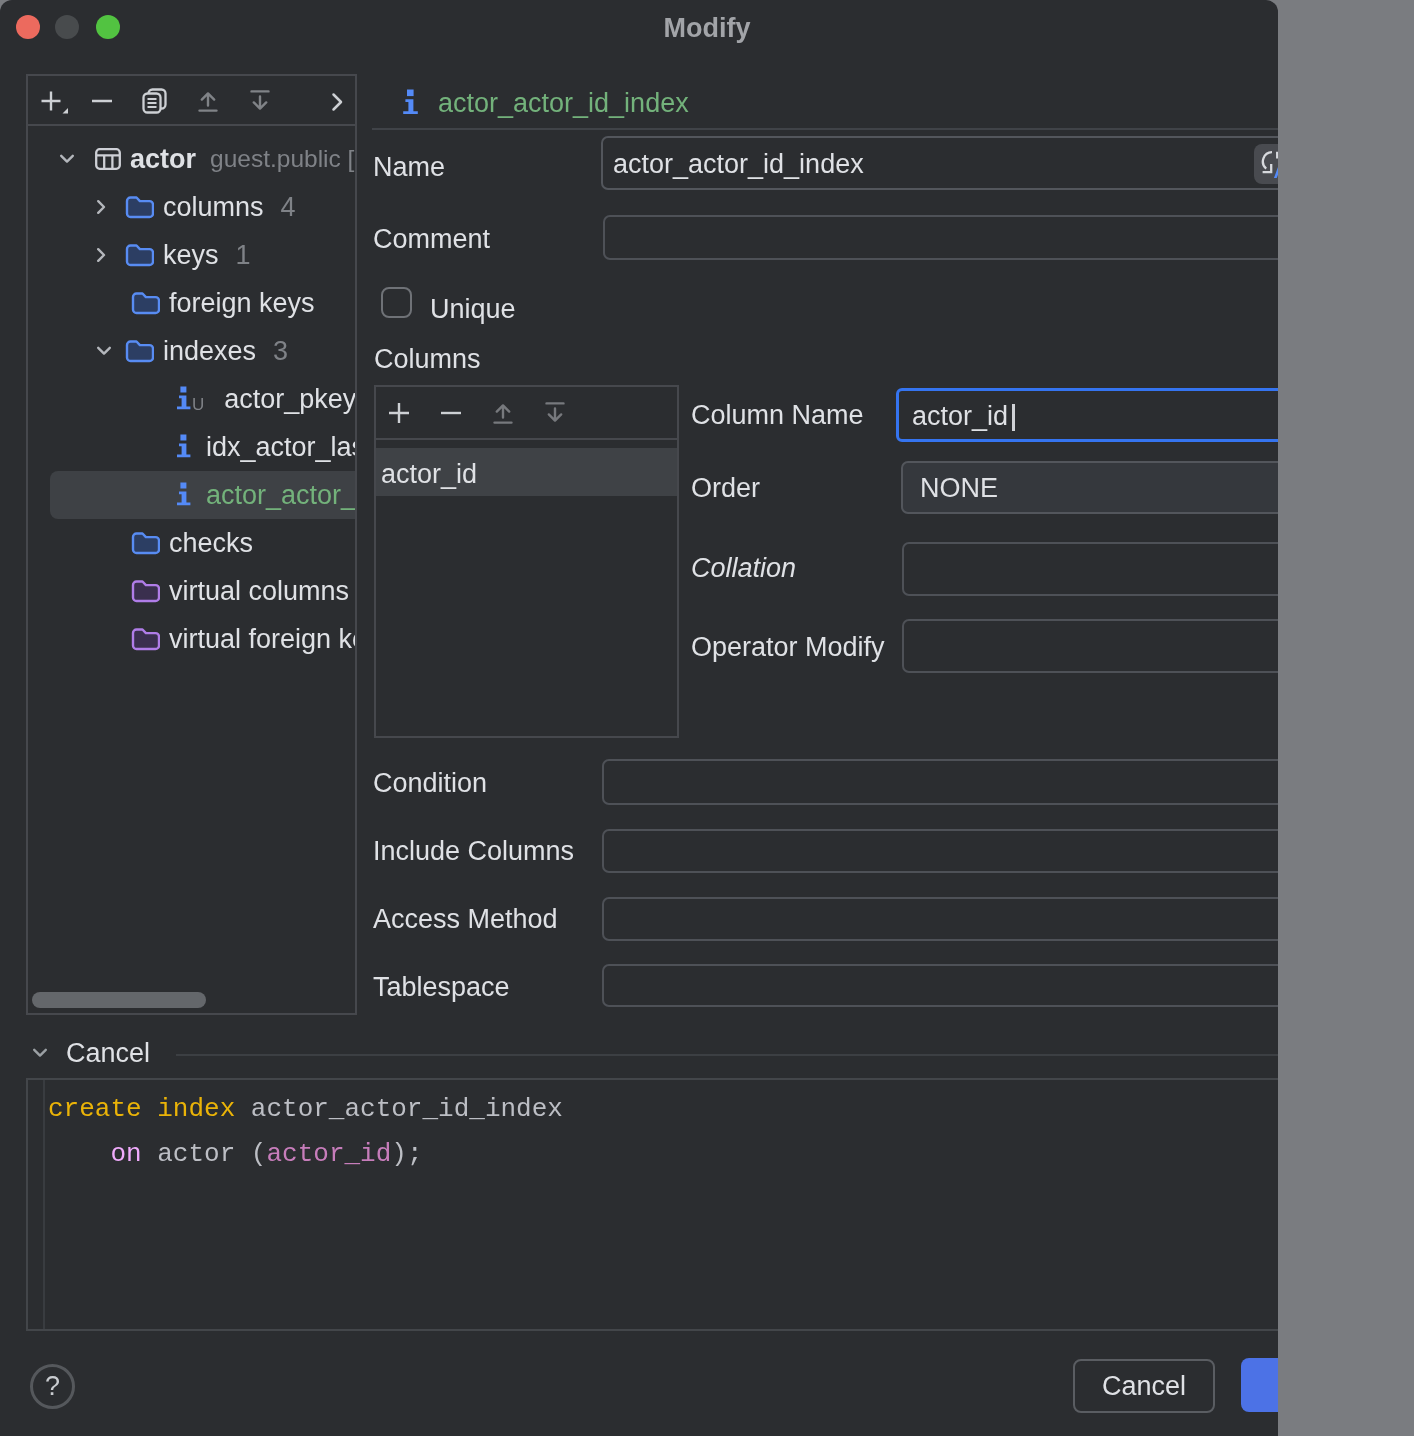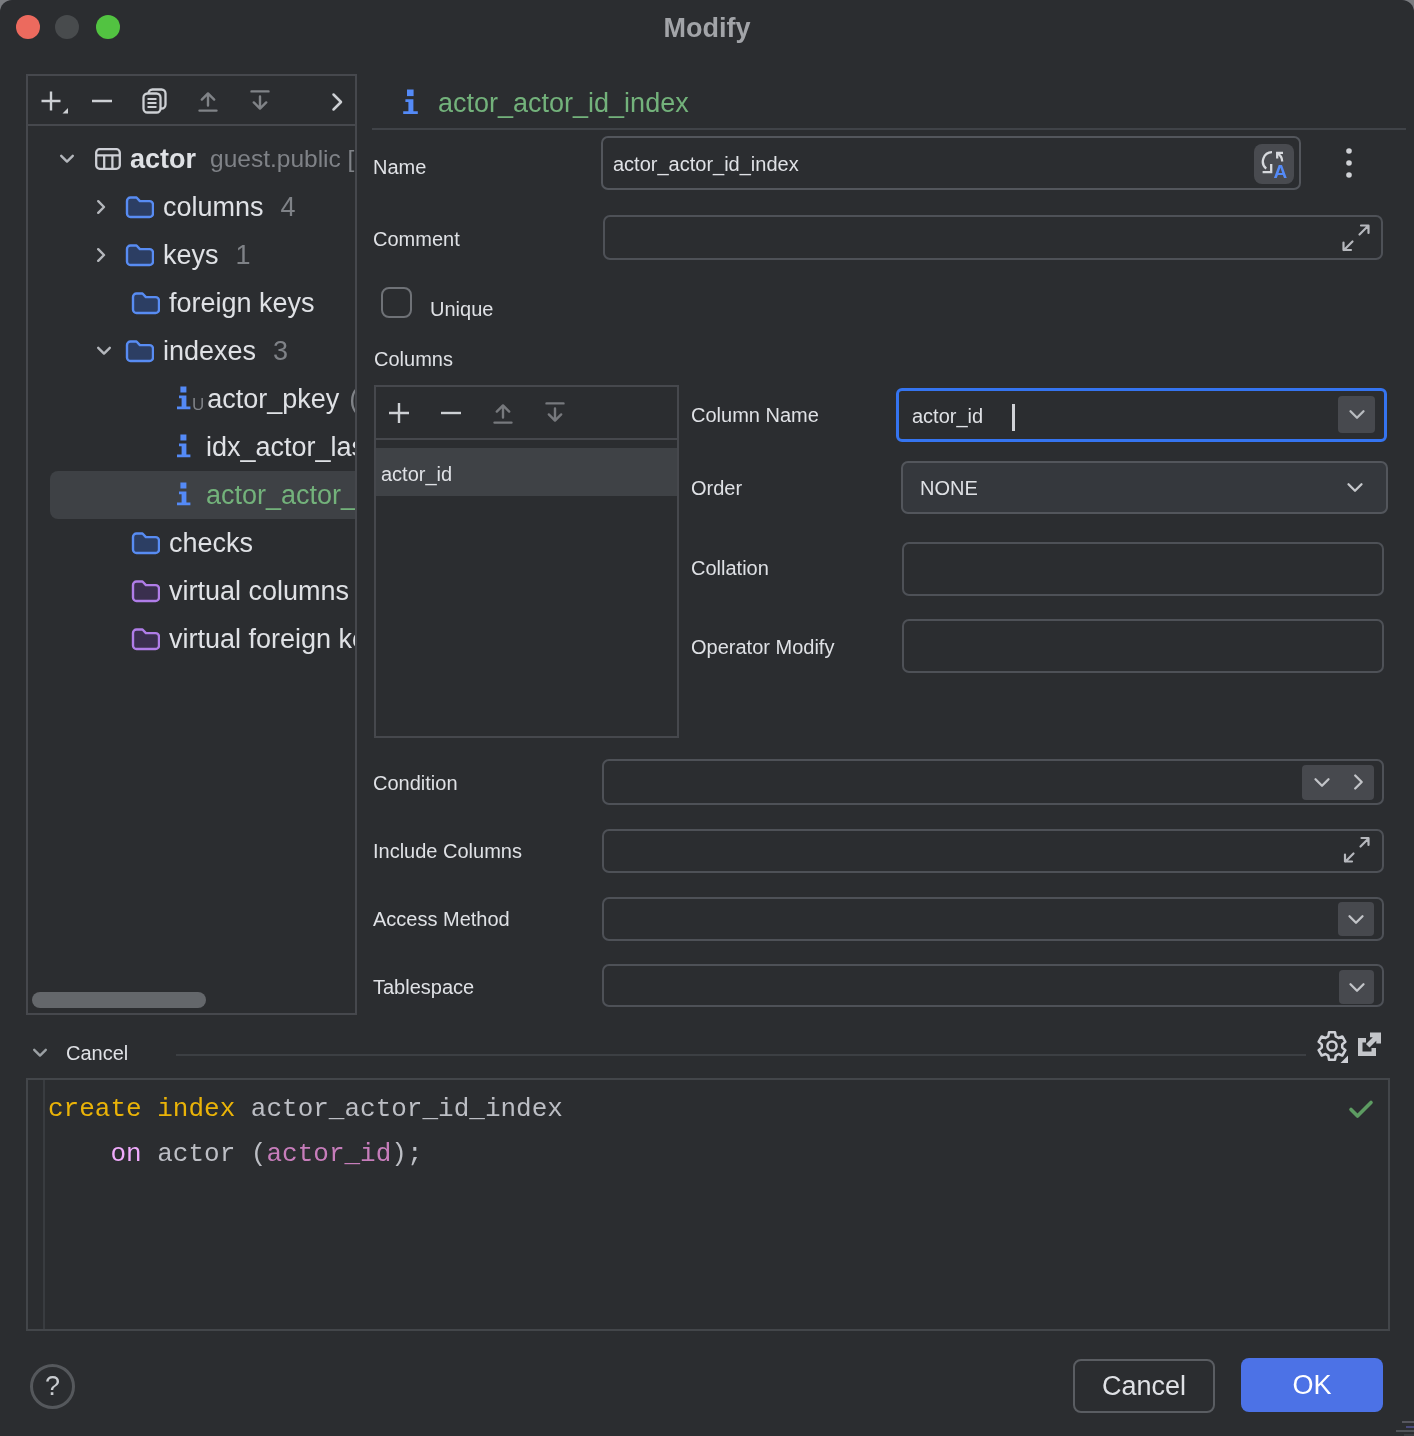--- a/index.html
+++ b/index.html
@@ -1,18 +1,18 @@
 <!DOCTYPE html>
 <html><head>
 <meta charset="utf-8">
 <style>
   html,body{margin:0;padding:0;background:#7a7c80;font-family:"Liberation Sans",sans-serif;}
-  .win{position:relative;width:1414px;height:1436px;background:#2b2d30;border-radius:12px 12px 0 0;overflow:hidden;}
+  .win{position:relative;width:1278px;height:1436px;background:#2b2d30;border-radius:12px 12px 0 0;overflow:hidden;}
   .abs{position:absolute;}
-  .lbl{position:absolute;font-size:20px;line-height:30px;color:#dfe1e5;white-space:nowrap;}
+  .lbl{position:absolute;font-size:27px;line-height:30px;color:#dfe1e5;white-space:nowrap;}
   .dim{color:#7f8287;}
   .green{color:#73b27b;}
   .field{position:absolute;border:2px solid #4e5157;border-radius:7px;box-sizing:border-box;}
   .cbtn{position:absolute;background:#47494e;border-radius:4px;display:flex;align-items:center;justify-content:center;}
   .trow{position:absolute;left:0;width:327px;height:48px;display:flex;align-items:center;white-space:nowrap;overflow:hidden;font-size:27px;color:#dfe1e5;}
   .trow svg{flex:0 0 auto;}
   .trow span{flex:0 0 auto;}
 </style>
 </head>
 <body>
@@ -97,21 +97,21 @@
         </svg>
       <span style="margin-left:9px;">indexes</span>
         <span class="dim" style="margin-left:17px;">3</span>
     </div>
     <div class="trow" style="top:299px;">
       <svg style="margin-left:148px" width="15" height="27" viewBox="0 0 15 27">
           <rect x="4.4" y="0.5" width="6" height="6" fill="#548af7"></rect>
           <path d="M3 9.5 h7.4 v11 h4 v2.7 H1 v-2.7 h4.6 v-8.3 H3 z" fill="#548af7"></path>
         </svg>
       <span class="dim" style="font-size:17px;position:relative;top:6px;margin-left:1px;">U</span>
-      <span style="margin-left:3px;">actor_pkey</span>
+      <span style="margin-left:20px;">actor_pkey</span>
         <span class="dim" style="margin-left:10px;">(actor_id)</span>
     </div>
     <div class="trow" style="top:347px;">
       <svg style="margin-left:148px" width="15" height="27" viewBox="0 0 15 27">
           <rect x="4.4" y="0.5" width="6" height="6" fill="#548af7"></rect>
           <path d="M3 9.5 h7.4 v11 h4 v2.7 H1 v-2.7 h4.6 v-8.3 H3 z" fill="#548af7"></path>
         </svg>
       <span style="margin-left:15px;">idx_actor_last_name</span>
     </div>
     <div class="trow" style="top:395px;">
@@ -209,21 +209,21 @@
         </svg>
   </div>
 
   <div class="lbl" style="left:691px;top:473px;">Order</div>
   <div class="field" style="left:901px;top:461px;width:487px;height:53px;background:#35383d;border-color:#53565c;"></div>
   <div class="lbl" style="left:920px;top:473px;">NONE</div>
   <svg class="abs" style="left:1346px;top:482px" width="18" height="11" viewBox="0 0 18 11">
         <path d="M2.5 2.2 L9 8.7 L15.5 2.2" fill="none" stroke="#c6c8cc" stroke-width="2.3" stroke-linecap="round" stroke-linejoin="round"></path>
       </svg>
 
-  <div class="lbl" style="left:691px;top:553px;">Collation</div>
+  <div class="lbl" style="left:691px;top:553px;font-style:italic;">Collation</div>
   <div class="field" style="left:902px;top:542px;width:482px;height:54px;"></div>
 
   <div class="lbl" style="left:691px;top:632px;">Operator Modify</div>
   <div class="field" style="left:902px;top:619px;width:482px;height:54px;"></div>
 
   <div class="lbl" style="left:373px;top:768px;">Condition</div>
   <div class="field" style="left:602px;top:759px;width:782px;height:46px;"></div>
   <div class="cbtn" style="left:1302px;top:765px;width:72px;height:35px;"></div>
   <svg class="abs" style="left:1313px;top:777px" width="18" height="11" viewBox="0 0 18 11">
         <path d="M2.5 2.2 L9 8.7 L15.5 2.2" fill="none" stroke="#c2c4c8" stroke-width="2.3" stroke-linecap="round" stroke-linejoin="round"></path>

